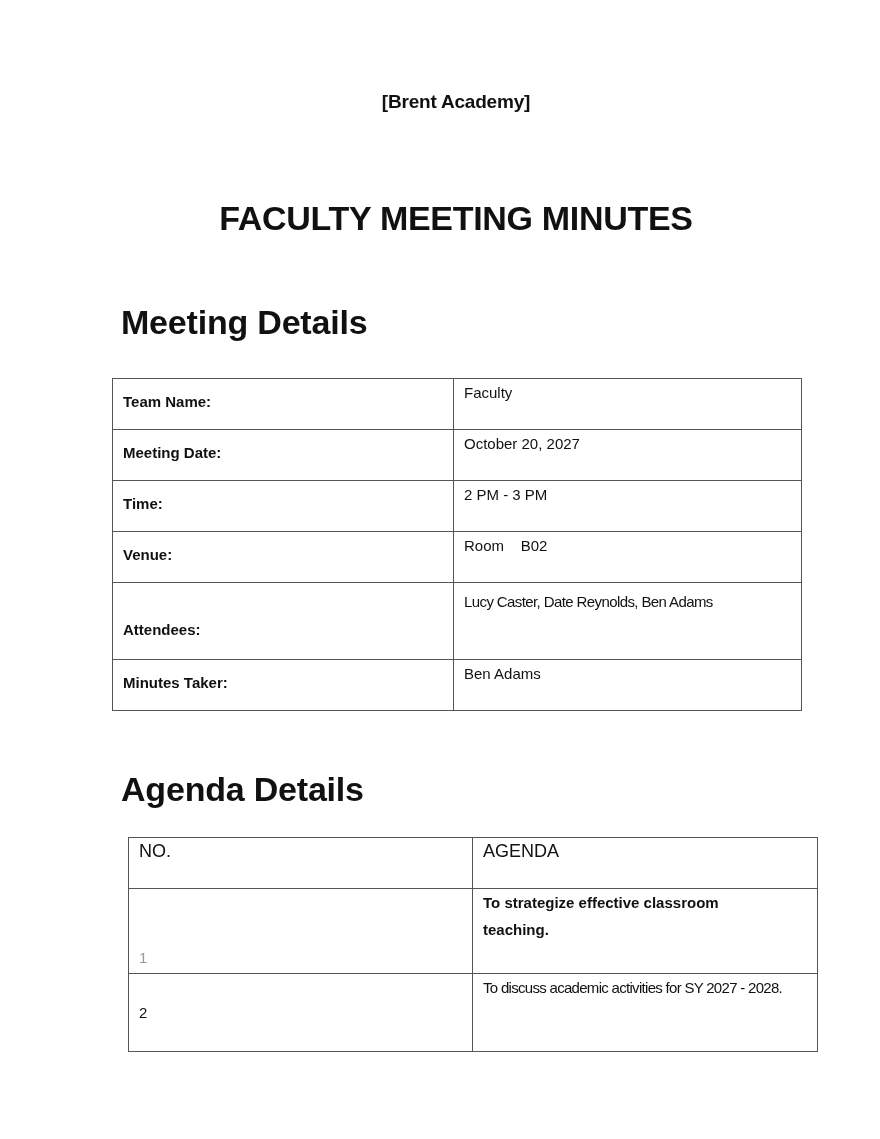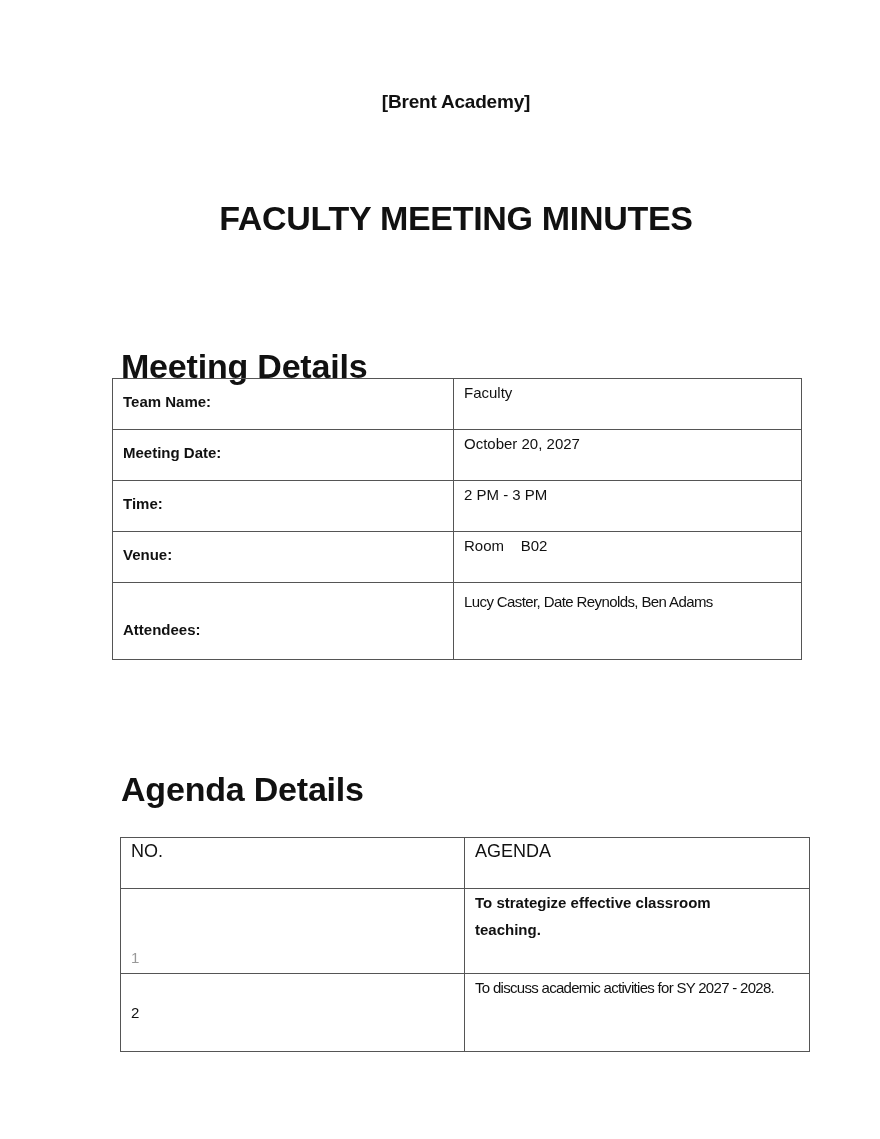--- a/index.html
+++ b/index.html
@@ -35,21 +35,21 @@
     font-weight: bold;
     letter-spacing: -0.3px;
   }
   .section-title {
     position: absolute;
     left: 121px;
     font-size: 34px;
     font-weight: bold;
     letter-spacing: -0.2px;
   }
-  .sec-meeting { top: 303px; margin-top: 44px; }
+  .sec-meeting { top: 303px; }
   .sec-agenda { top: 770px; }
 
   table.grid {
     position: absolute;
     border-collapse: collapse;
     table-layout: fixed;
   }
   table.grid td {
     border: 1.5px solid #555555;
     vertical-align: top;
@@ -68,21 +68,21 @@
     font-weight: bold;
   }
   .meeting-table tr.r { height: 51px; }
   .meeting-table tr.r-tall { height: 77px; }
   .meeting-table td { padding-top: 9px; }
   .meeting-table td.label { padding-top: 9px; }
   .meeting-table tr.r-tall td.label { vertical-align: middle; padding-top: 16px; }
   .meeting-table tr.r-tall td.value { padding-top: 5px; line-height: 27px; }
 
   .agenda-table {
-    left: 120px;
+    left: 128px;
     top: 837px;
     width: 689px;
   }
   .agenda-table col.c1 { width: 344px; }
   .agenda-table col.c2 { width: 345px; }
   .agenda-table tr.h { height: 51px; }
   .agenda-table tr.a1 { height: 85px; }
   .agenda-table tr.a2 { height: 78px; }
   .agenda-table td { padding-top: 10px; line-height: 29px; }
   .agenda-table tr.a1 td.num {
@@ -126,20 +126,24 @@
     <td class="value">2 PM - 3 PM</td>
   </tr>
   <tr class="r">
     <td class="label">Venue:</td>
     <td class="value" style="white-space: pre;">Room    B02</td>
   </tr>
   <tr class="r-tall">
     <td class="label">Attendees:</td>
     <td class="value" style="padding-right: 70px; letter-spacing: -0.6px;">Lucy Caster, Date Reynolds, Ben Adams</td>
   </tr>
+  <tr class="r">
+    <td class="label">Minutes Taker:</td>
+    <td class="value">Ben Adams</td>
+  </tr>
 </tbody>
   </table>
 
 <div class="section-title sec-agenda">Agenda Details</div>
 
 <table class="grid agenda-table">
   <colgroup>
       <col class="c1">
       <col class="c2">
     </colgroup>

